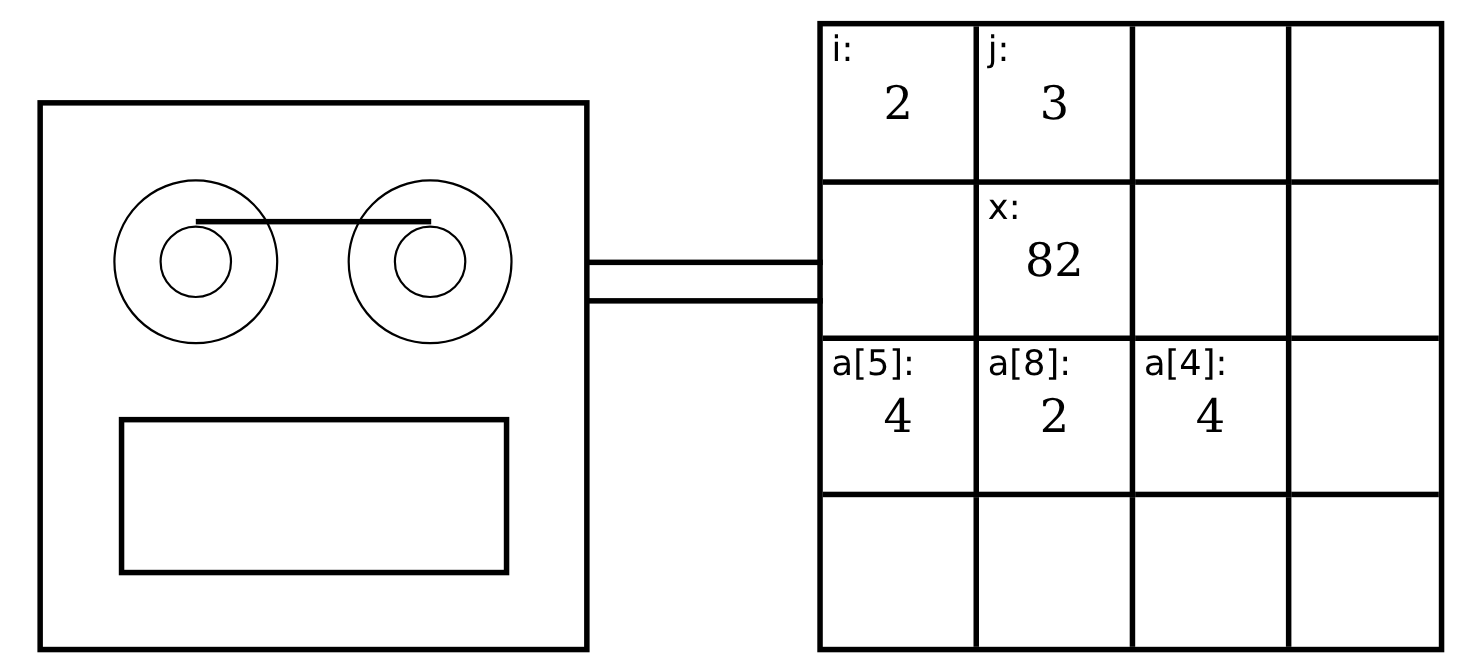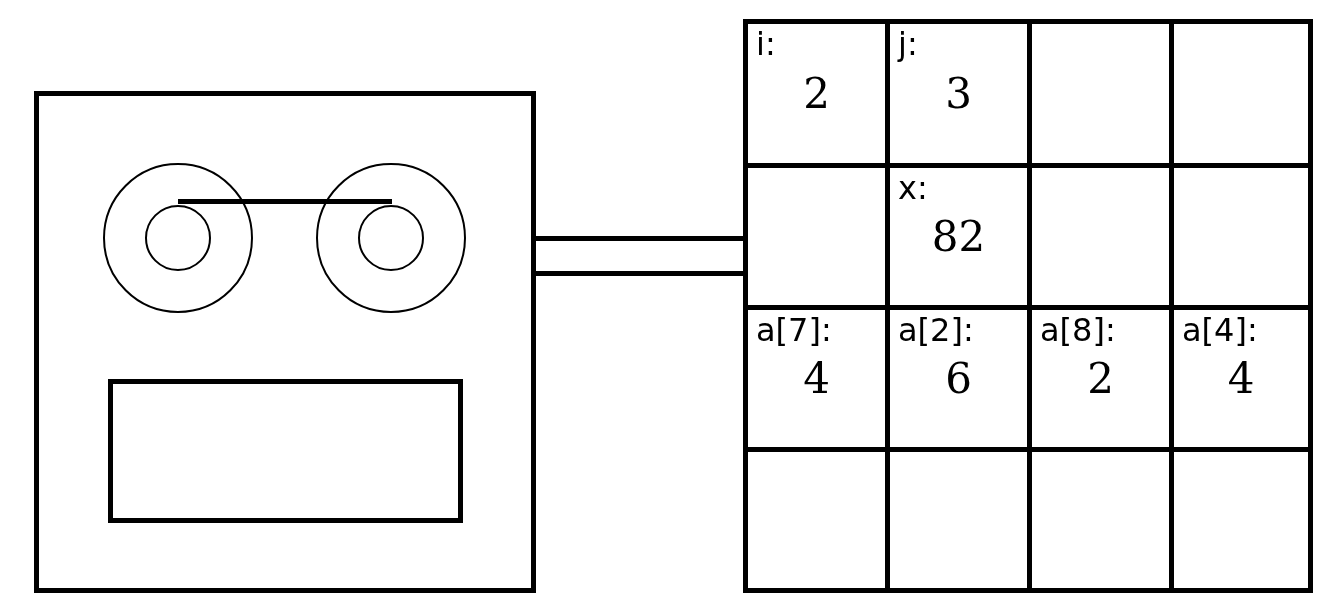--- a/index.html
+++ b/index.html
@@ -139,26 +139,22 @@
     </div>
     <div class="cell">
       <span class="cell-label"></span>
       <span class="cell-value"></span>
     </div>
     <div class="cell">
       <span class="cell-label"></span>
       <span class="cell-value"></span>
     </div>
     <div class="cell">
-      <span class="cell-label">a[7]:</span>
+      <span class="cell-label">a[5]:</span>
       <span class="cell-value">4</span>
-    </div>
-    <div class="cell">
-      <span class="cell-label">a[2]:</span>
-      <span class="cell-value">6</span>
     </div>
     <div class="cell">
       <span class="cell-label">a[8]:</span>
       <span class="cell-value">2</span>
     </div>
     <div class="cell">
       <span class="cell-label">a[4]:</span>
       <span class="cell-value">4</span>
     </div>
     <div class="cell">

